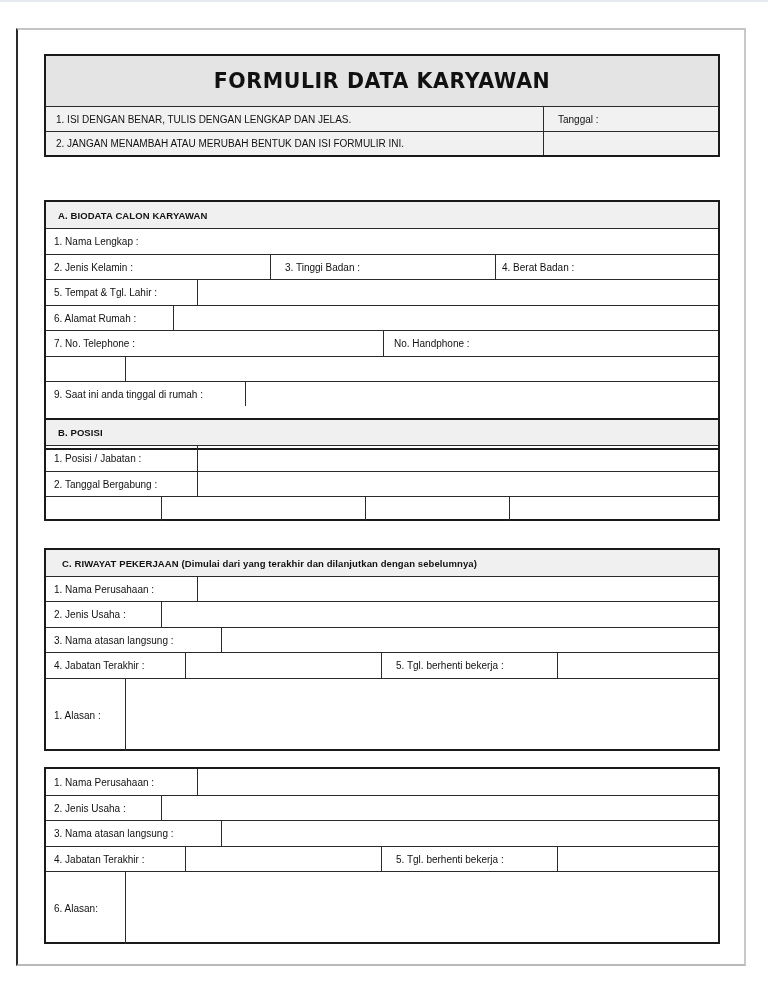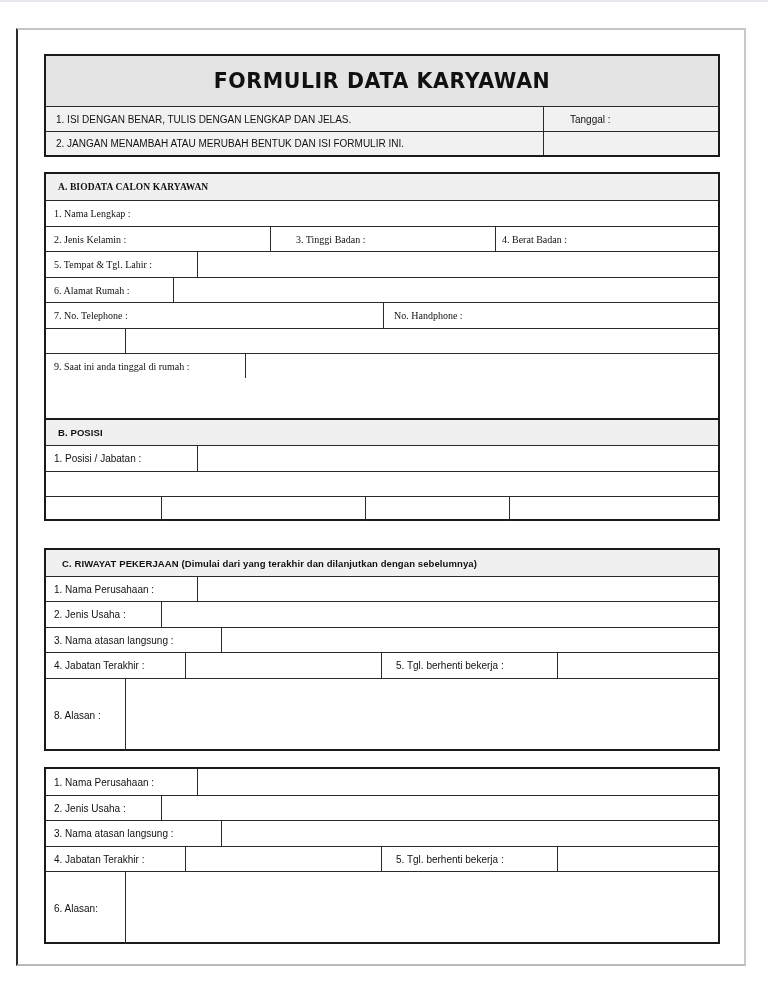--- a/index.html
+++ b/index.html
@@ -28,39 +28,39 @@
 
 <div class="topbar"></div>
 <div class="page"></div>
 
 <div class="tbl" style="top:54px;height:103px;">
   <div class="row title-row">
     <div class="cell title">FORMULIR DATA KARYAWAN</div>
   </div>
   <div class="row" style="height:25px;">
     <div class="cell gray" style="width:497px;padding-left:10px;">1. ISI DENGAN BENAR, TULIS DENGAN LENGKAP DAN  JELAS.</div>
-    <div class="cell gray fill" style="padding-left:26px;">Tanggal :</div>
+    <div class="cell gray fill" style="padding-left:14px;">Tanggal :</div>
   </div>
   <div class="row" style="height:24px;">
     <div class="cell gray" style="width:497px;padding-left:10px;">2. JANGAN MENAMBAH ATAU MERUBAH BENTUK DAN ISI FORMULIR INI.</div>
     <div class="cell gray fill input"></div>
   </div>
 </div>
 
-<div class="tbl" style="top:172px;height:250px;font-family:Liberation Serif, serif;">
+<div class="tbl" style="top:200px;height:250px;">
   <div class="row" style="height:26px;">
     <div class="cell hdr fill" style="padding-left:12px;">A. BIODATA CALON KARYAWAN</div>
   </div>
   <div class="row" style="height:26px;align-items:center;">
     <div class="cell" style="width:127px;">1. Nama Lengkap :</div>
     <div class="cell fill input"></div>
   </div>
   <div class="row" style="height:25px;">
     <div class="cell" style="width:224px;">2. Jenis Kelamin :</div>
-    <div class="cell" style="width:225px;padding-left:25px;">3. Tinggi Badan :</div>
+    <div class="cell" style="width:225px;padding-left:14px;">3. Tinggi Badan :</div>
     <div class="cell fill" style="padding-left:6px;">4. Berat Badan :</div>
   </div>
   <div class="row" style="height:26px;">
     <div class="cell" style="width:151px;">5. Tempat &amp; Tgl. Lahir :</div>
     <div class="cell fill input"></div>
   </div>
   <div class="row" style="height:25px;">
     <div class="cell" style="width:127px;">6. Alamat Rumah :</div>
     <div class="cell fill input"></div>
   </div>
@@ -80,20 +80,21 @@
 
 <div class="tbl" style="top:418px;height:103px;">
   <div class="row" style="height:25px;">
     <div class="cell hdr fill" style="padding-left:12px;">B.  POSISI</div>
   </div>
   <div class="row" style="height:26px;">
     <div class="cell" style="width:151px;">1. Posisi / Jabatan :</div>
     <div class="cell fill input"></div>
   </div>
   <div class="row" style="height:25px;">
+    <div class="cell" style="width:151px;">2. Tanggal Bergabung :</div>
     <div class="cell fill input"></div>
   </div>
   <div class="row" style="height:25px;">
     <div class="cell input" style="width:115px;"></div>
     <div class="cell input" style="width:204px;"></div>
     <div class="cell input" style="width:144px;"></div>
     <div class="cell fill input"></div>
   </div>
 </div>
 
@@ -113,21 +114,21 @@
     <div class="cell" style="width:175px;">3. Nama atasan langsung :</div>
     <div class="cell fill input"></div>
   </div>
   <div class="row" style="height:26px;">
     <div class="cell" style="width:139px;">4. Jabatan Terakhir :</div>
     <div class="cell input" style="width:196px;"></div>
     <div class="cell" style="width:176px;padding-left:14px;">5. Tgl. berhenti bekerja :</div>
     <div class="cell fill input"></div>
   </div>
   <div class="row" style="height:73px;">
-    <div class="cell" style="width:79px;">8. Alasan :</div>
+    <div class="cell" style="width:79px;">1. Alasan :</div>
     <div class="cell fill input"></div>
   </div>
 </div>
 
 <div class="tbl" style="top:767px;height:177px;">
   <div class="row" style="height:26px;">
     <div class="cell" style="width:151px;">1. Nama Perusahaan :</div>
     <div class="cell fill input"></div>
   </div>
   <div class="row" style="height:25px;">

